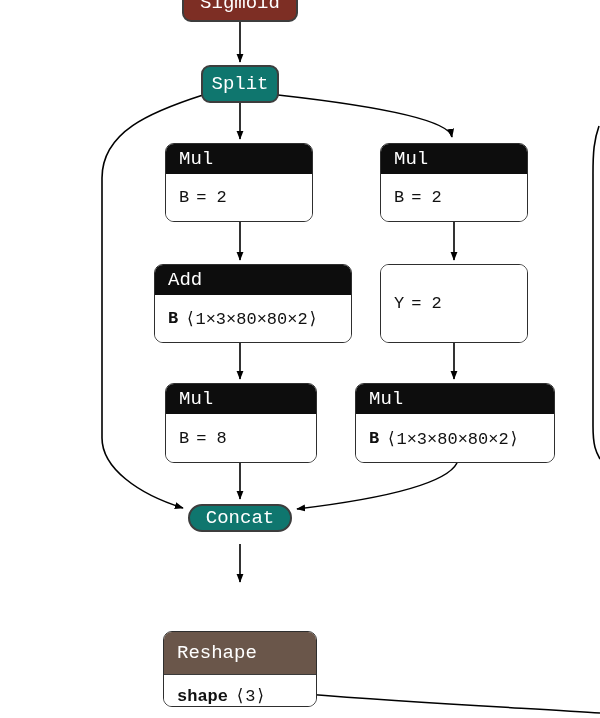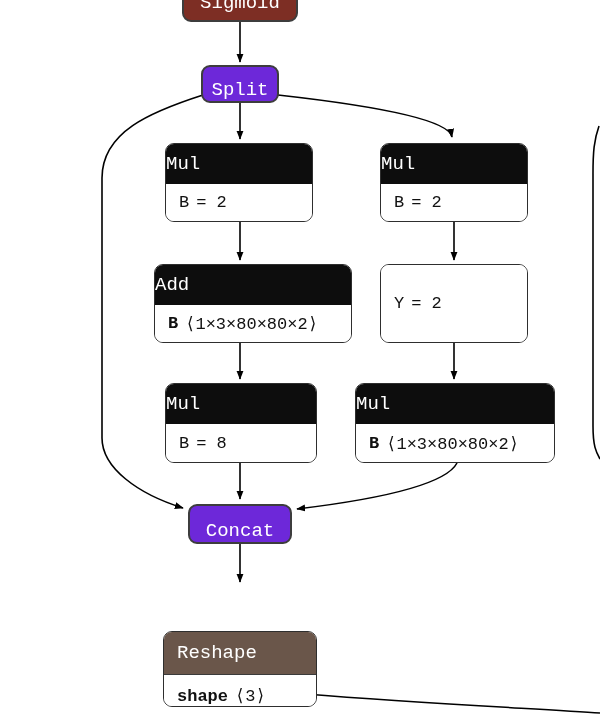--- a/index.html
+++ b/index.html
@@ -8,37 +8,37 @@
     overflow:hidden;font-family:Liberation Mono, monospace;
   }
   .edges{position:absolute;left:0;top:0;z-index:0;}
   .node{position:absolute;z-index:1;box-sizing:border-box;border-radius:9px;}
   
   .node.op{
     border:1.8px solid #2e2e2e;background:#ffffff;overflow:hidden;
   }
   .node.op .hdr{
     background:#0d0d0d;color:#ffffff;font-size:19px;
-    height:40px;display:flex;align-items:center;
+    height:30px;display:flex;align-items:center;padding-left:13px;
   }
   .node.op .bdy{
     background:#ffffff;color:#111111;font-size:17px;
     display:flex;align-items:center;padding-left:13px;flex:1;
   }
   .node.op{display:flex;flex-direction:column;}
   .an{font-weight:normal;}
   .an.bold{font-weight:bold;}
   .av{margin-left:7px;}
   
   .node.small{
     border:2px solid #3d3d3d;color:#ffffff;font-size:19px;
     display:flex;align-items:center;justify-content:center;
   }
   .node.sigmoid{background:#7d2e24;}
-  .node.layout{background:#6d28d9;align-items:flex-end;}
+  .node.layout{background:#0f766e;}
   
   .node.hdrbrown{border:1.8px solid #2e2e2e;background:#fff;overflow:hidden;display:flex;flex-direction:column;margin-top:44px;}
   .node.hdrbrown .hdr{
     background:#6a564a;color:#ffffff;font-size:19px;height:42px;
     display:flex;align-items:center;padding-left:13px;border-bottom:1px solid #3a3a3a;
   }
   .node.hdrbrown .bdy{
     background:#ffffff;color:#111;font-size:17px;display:flex;align-items:flex-end;
     padding-left:13px;flex:1;
   }
@@ -119,21 +119,21 @@
   </div>
 
   <div class="node op" style="left:355px;top:383px;width:200px;height:80px;">
     <div class="hdr">Mul</div>
     <div class="bdy">
       <span class="an bold">B</span>
       <span class="av">⟨1×3×80×80×2⟩</span>
     </div>
   </div>
 
-  <div class="node small layout" style="left:188px;top:504px;width:104px;height:40px;">
+  <div class="node small layout" style="left:188px;top:504px;width:104px;height:28px;border-radius:14px;">
     <span>Concat</span>
   </div>
 
   <div class="node hdrbrown" style="left:163px;top:587px;width:154px;height:76px;">
     <div class="hdr">Reshape</div>
     <div class="bdy">
       <span class="an bold">shape</span>
       <span class="av">⟨3⟩</span>
     </div>
   </div>

